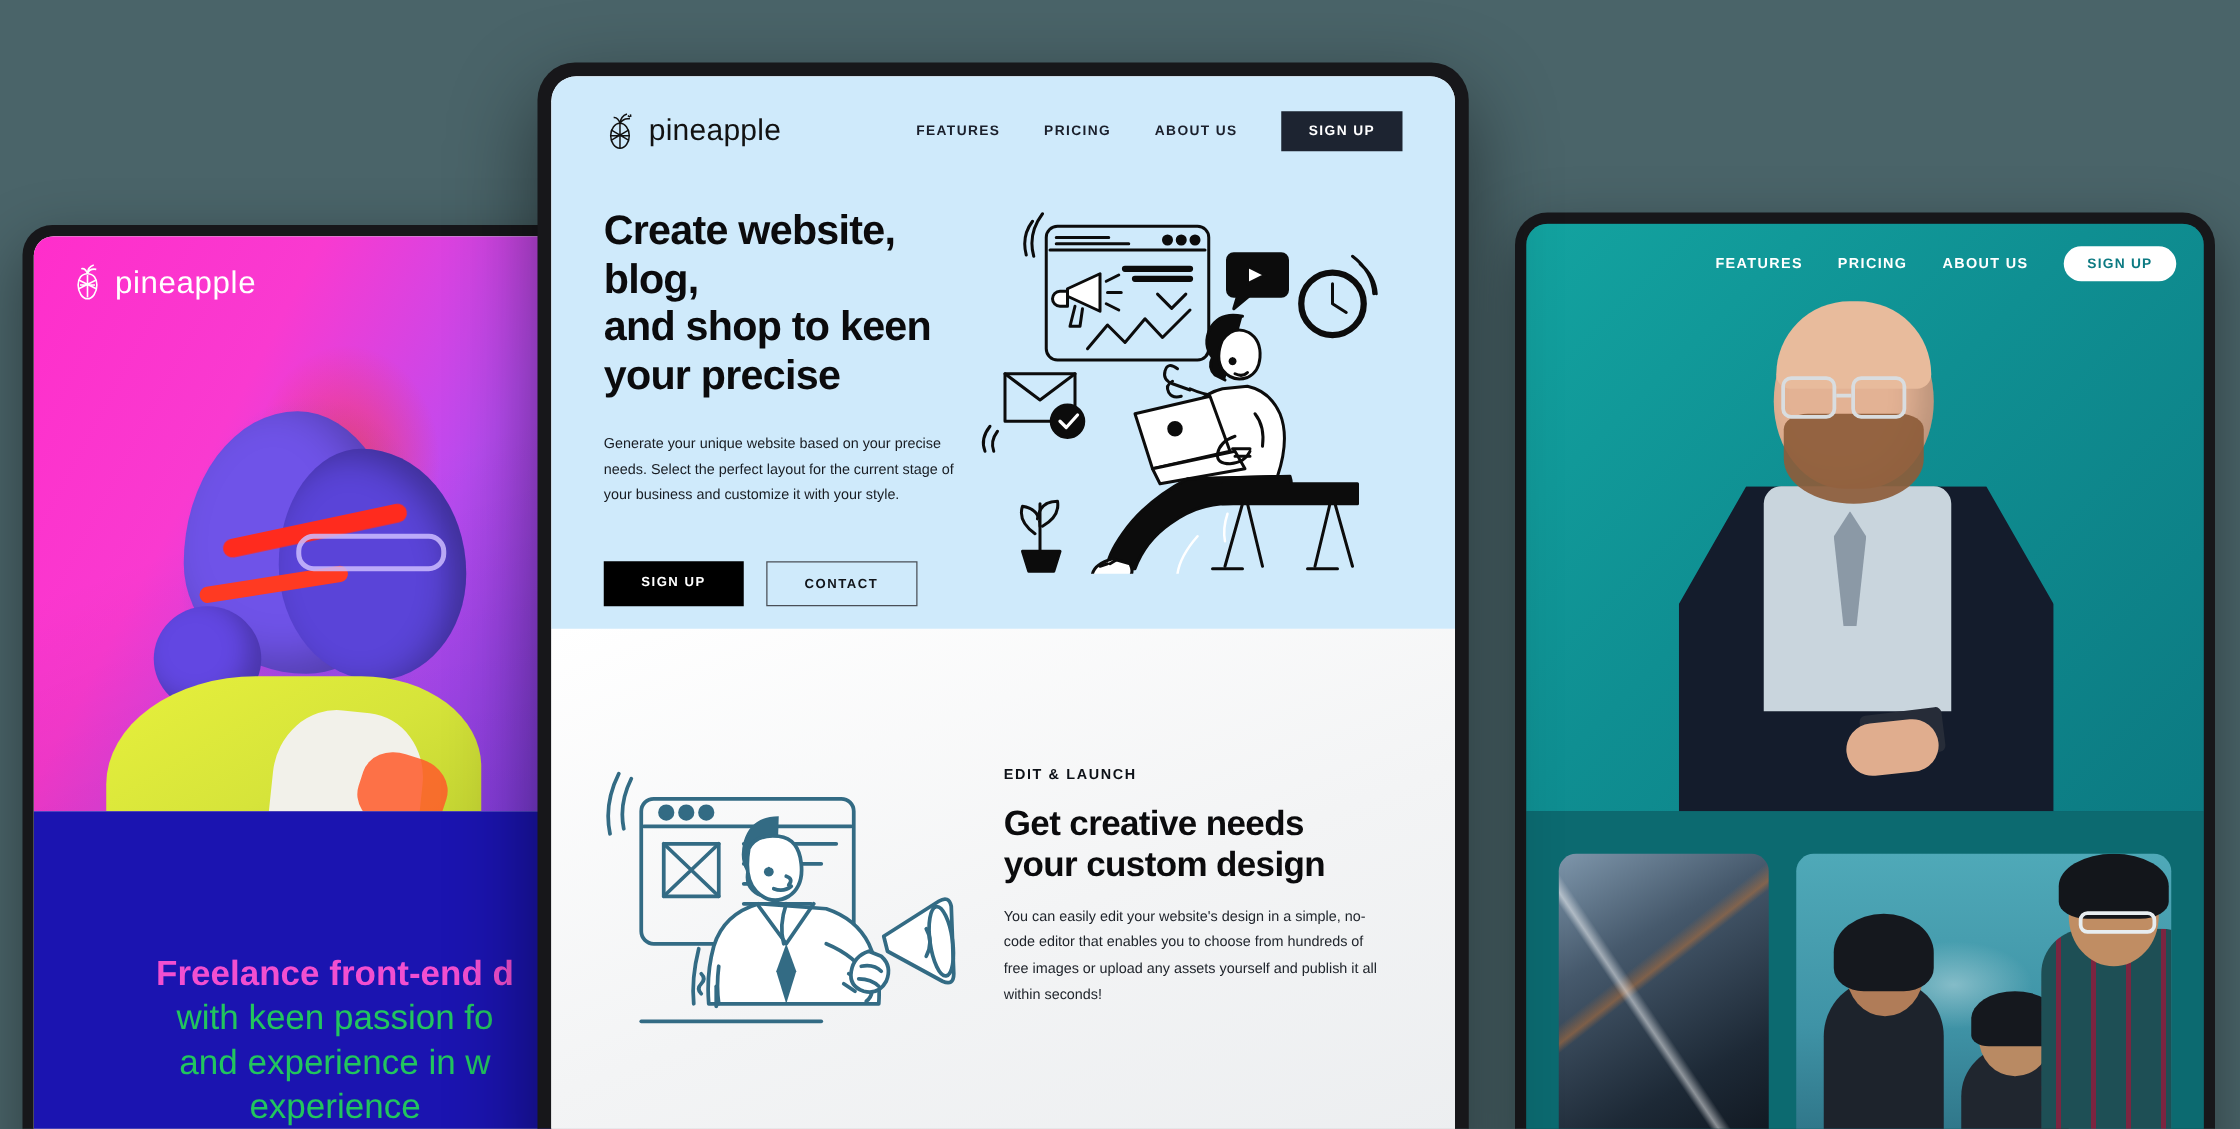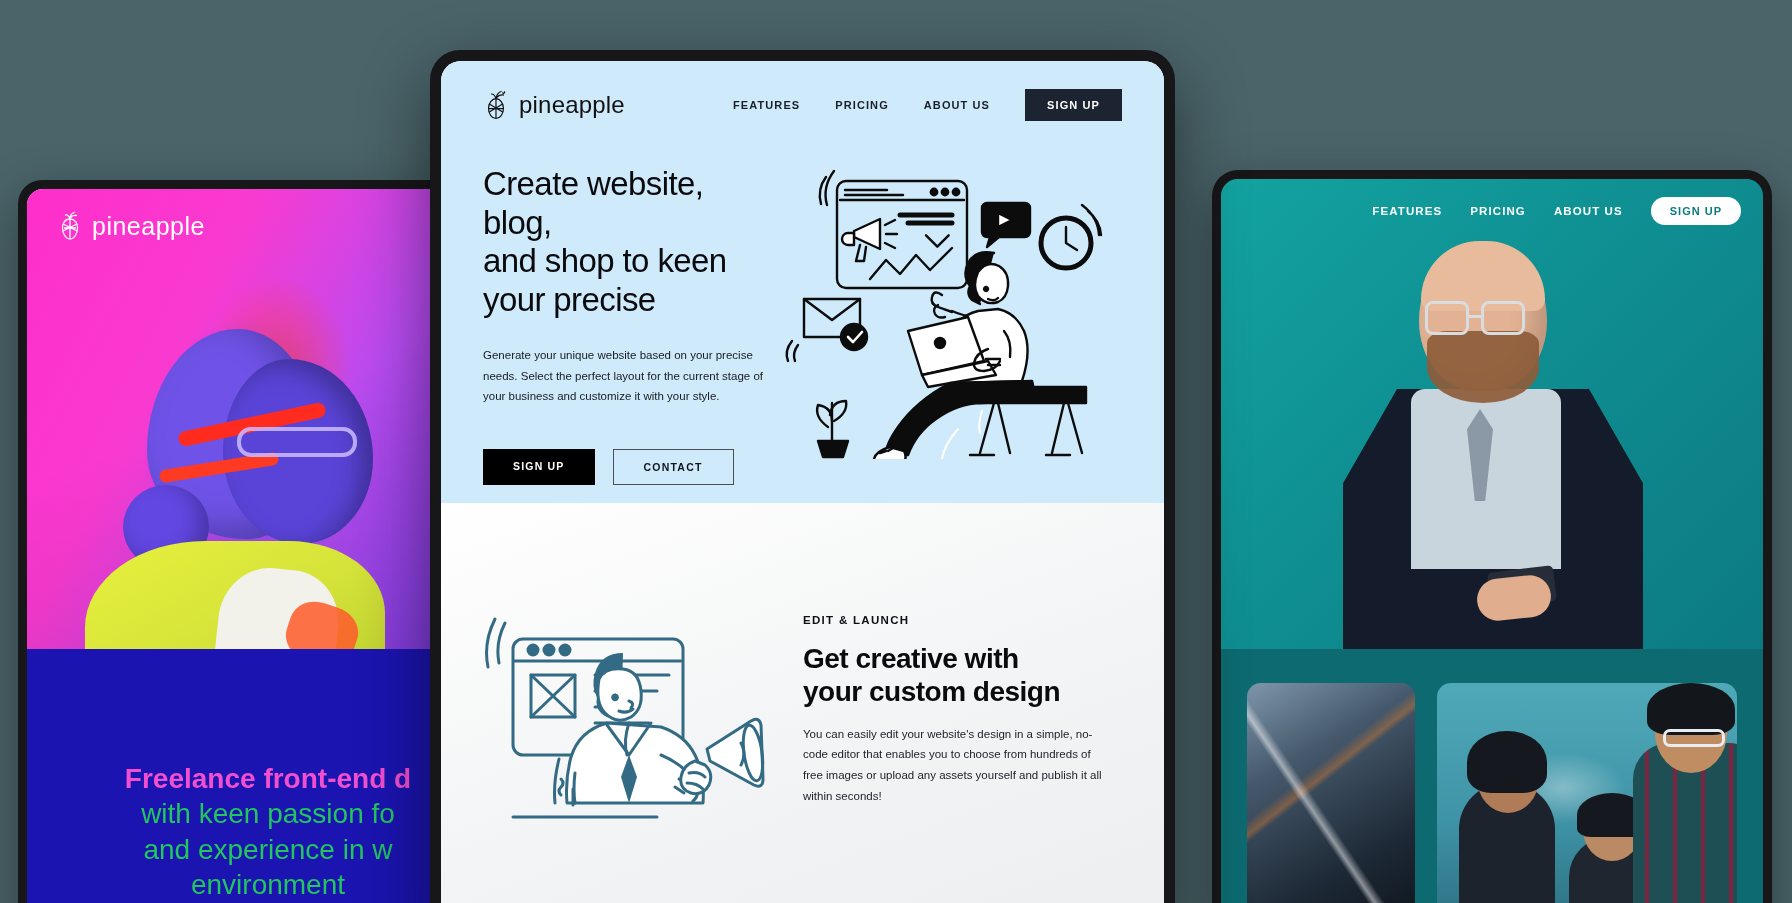--- a/index.html
+++ b/index.html
@@ -89,21 +89,21 @@
   #dev-center .screen { border-radius: 20px; }
   .c-hero { background:#cfeafb; padding: 28px 42px 0; height: 442px; position:relative; }
   .c-topbar { display:flex; align-items:center; justify-content:space-between; }
   .logo { display:flex; align-items:center; gap:9px; }
   .logo .wordmark { font-size:24px; color:#121212; letter-spacing:.2px; }
   .c-nav { display:flex; align-items:center; gap:35px; }
   .c-nav a { color:#1a1f2b; font-size:11px; font-weight:700; letter-spacing:1.1px; text-decoration:none; }
   .c-nav .btn-dark { background:#1d2431; color:#fff; padding:10px 22px; font-size:11px; font-weight:700; letter-spacing:1.1px; }
   .c-body { display:flex; gap:14px; margin-top:44px; }
   .c-copy { width:330px; }
-  .c-h1 { font-size:33px; line-height:1.17; font-weight:400; color:#0b0b0d; letter-spacing:-.6px; }
+  .c-h1 { font-size:33px; line-height:1.17; font-weight:700; color:#0b0b0d; letter-spacing:-.6px; }
   .c-p { margin-top:26px; font-size:11.5px; line-height:1.78; color:#181c22; max-width:300px; }
   .c-cta { margin-top:42px; display:flex; gap:18px; }
   .c-cta .solid { background:#000; color:#fff; padding:11px 30px; font-size:10.5px; font-weight:700; letter-spacing:1.2px; }
   .c-cta .ghost { border:1px solid #4a4f57; color:#11151b; padding:11px 30px; font-size:10.5px; font-weight:700; letter-spacing:1.2px; background:transparent; }
   .c-illus { flex:1; margin-top:-6px; }
   .c-second { background:linear-gradient(160deg,#ffffff 0%,#f3f4f5 55%,#eceef0 100%); height:414px; display:flex; align-items:center; gap:10px; padding:0 42px; }
   .c-second .art { width:300px; }
   .c-second .txt { flex:1; padding-left:10px; }
   .eyebrow { font-size:11.5px; font-weight:700; letter-spacing:1.3px; color:#0d1117; }
   .c-h2 { margin-top:16px; font-size:28px; line-height:1.2; font-weight:700; color:#0b0b0d; letter-spacing:-.5px; }
@@ -138,21 +138,21 @@
             </g>
           </svg>
           <span class="wordmark">pineapple</span>
         </div>
       </div>
 
       <div class="blue-band">
         <div class="ln accent">Freelance front-end d</div>
         <div class="ln">with keen passion fo</div>
         <div class="ln">and experience in w</div>
-        <div class="ln">environment</div>
+        <div class="ln">experience</div>
       </div>
 
     </div>
   </div>
 
   <div class="device" id="dev-right">
     <div class="screen">
 
       <div class="teal-hero">
         <nav class="teal-nav">
@@ -357,21 +357,21 @@
               <path d="M258 160 q6 10 0 22"></path>
 
               <path d="M30 234 h144"></path>
             </g>
           </svg>
         </div>
 
         <div class="txt">
           <div class="eyebrow">EDIT &amp; LAUNCH</div>
           <h2 class="c-h2">
-            <span>Get creative with</span><br>
+            <span>Get creative needs</span><br>
             <span>your custom design</span>
           </h2>
           <p class="c-p2">You can easily edit your website's design in a simple, no-code editor that enables you to choose from hundreds of free images or upload any assets yourself and publish it all within seconds!</p>
         </div>
       </section>
 
     </div>
   </div>
 
 </div>

